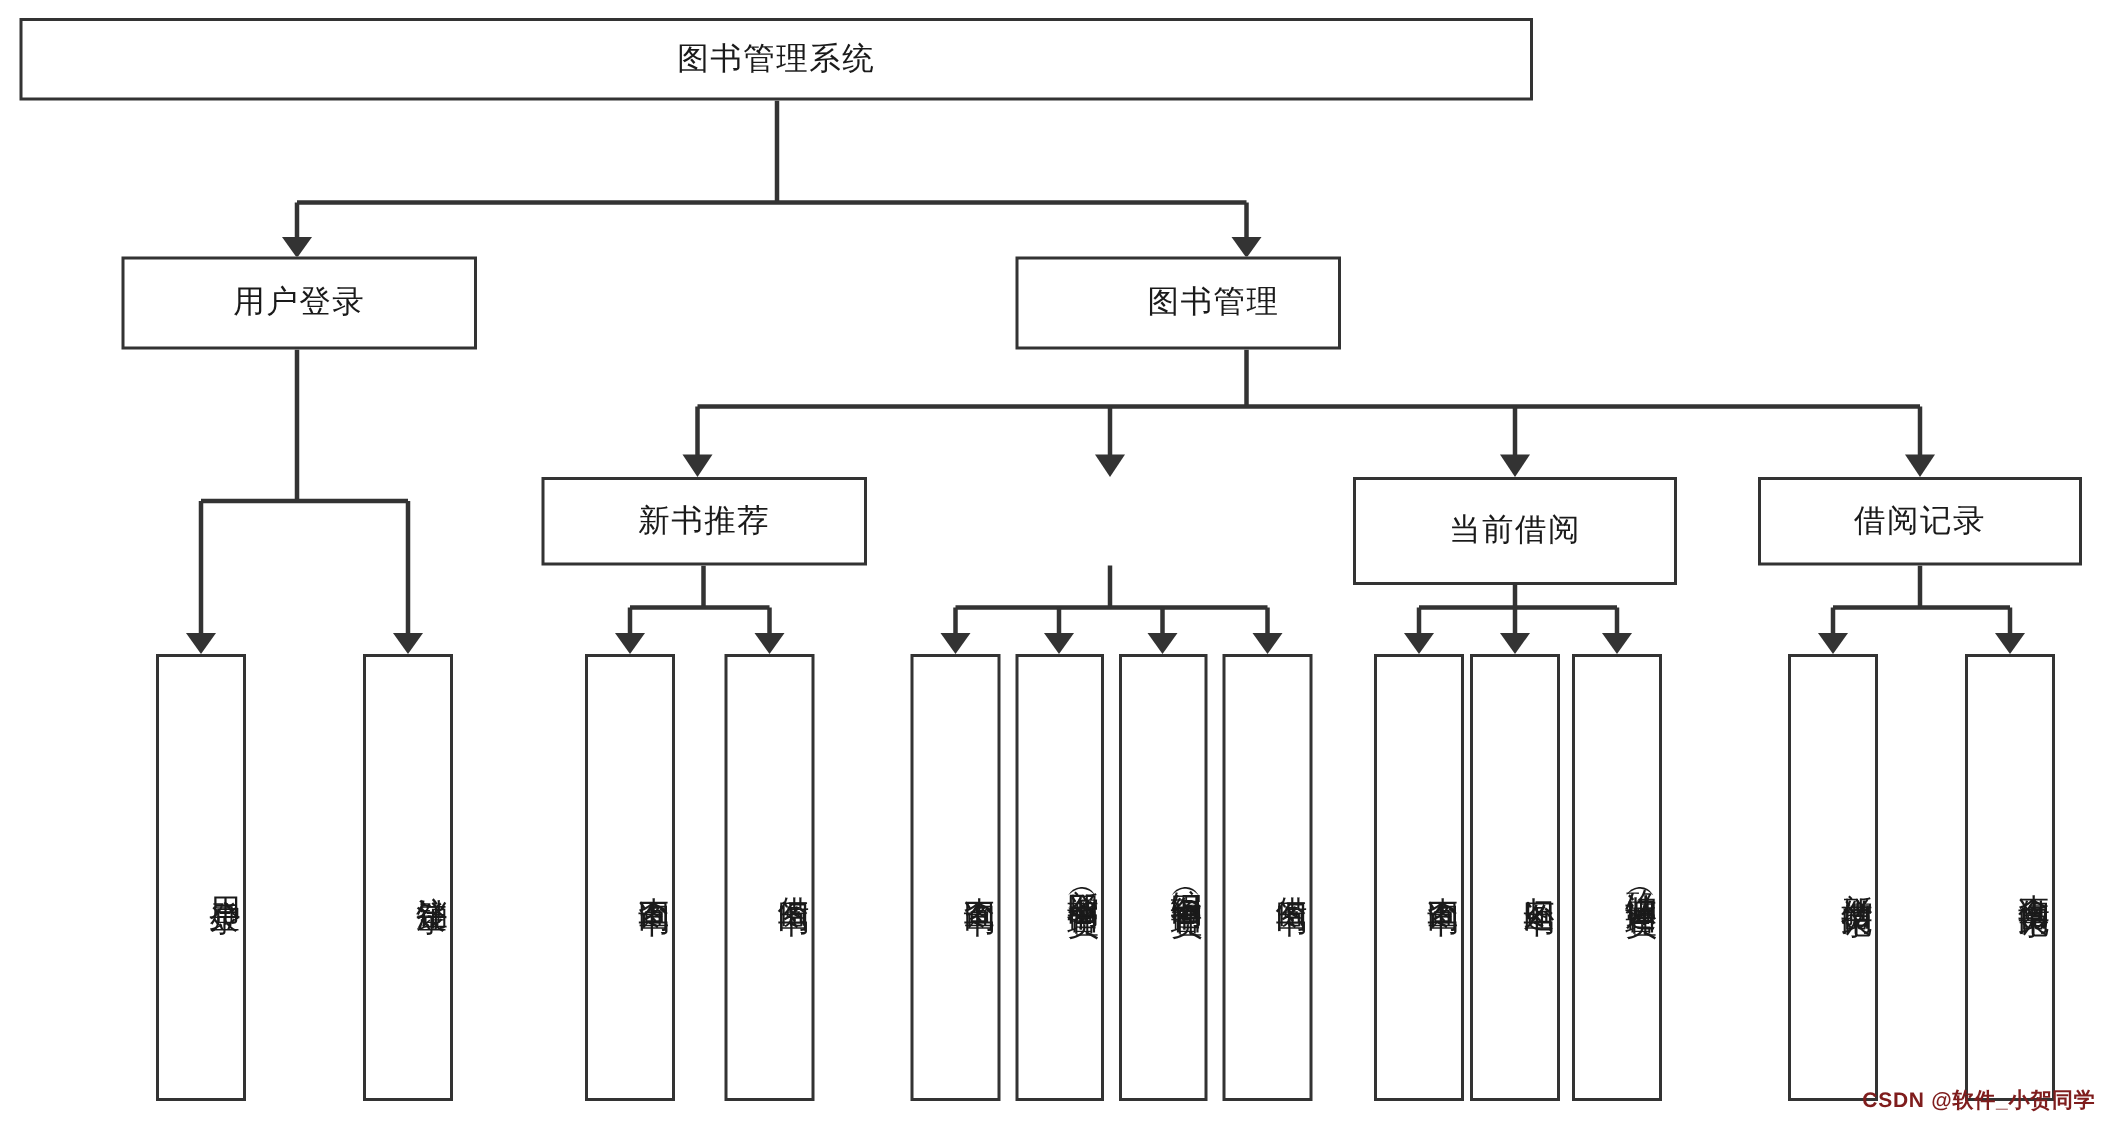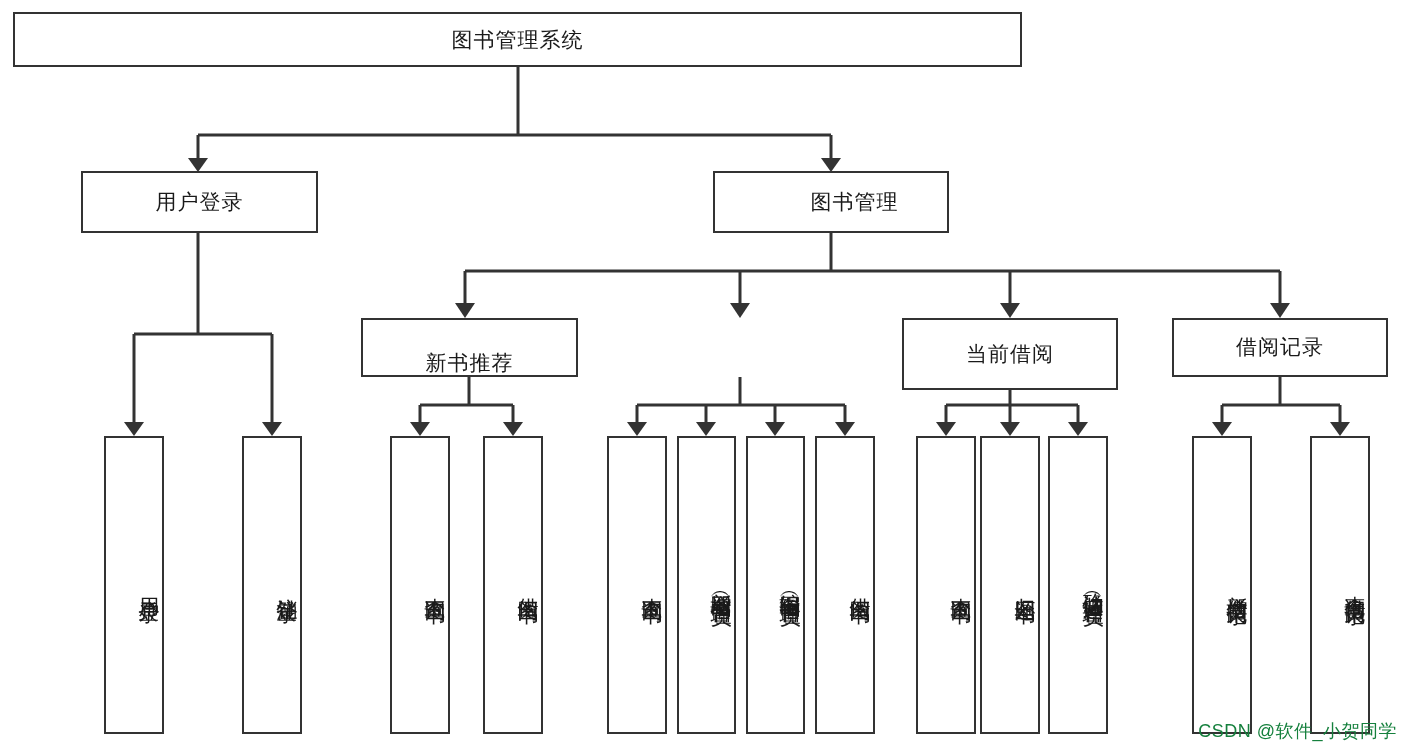--- a/index.html
+++ b/index.html
@@ -53,25 +53,26 @@
   .node.vert.topalign {
     align-items: flex-start;
   }
   .node.vert .vtxt {
     display: block;
   }
   #watermark {
     position: absolute;
     right: 8px;
     bottom: 4px;
-    font-size: 18px;
-    color: #15803d;
+    font-size: 14px;
+    color: #7f1d1d;
     letter-spacing: 0.5px;
     white-space: nowrap;
     font-family: "Liberation Sans", "DejaVu Sans", sans-serif;
+    font-weight: bold;
   }
 </style>
 </head>
 <body>
 
 <div id="canvas">
 
   <svg id="edges" viewBox="0 0 1405 747" xmlns="http://www.w3.org/2000/svg">
     <g stroke="#333333" stroke-width="3" fill="none">
 
@@ -142,25 +143,25 @@
     </g>
   </svg>
 
   <div class="node horiz" style="left:13px; top:12px; width:1009px; height:55px;">
     <span>图书管理系统</span>
   </div>
 
   <div class="node horiz" style="left:81px; top:171px; width:237px; height:62px;">
     <span>用户登录</span>
   </div>
-  <div class="node horiz" style="left:713px; top:171px; width:236px; height:62px;padding-left:47px;">
+  <div class="node horiz" style="left:677px; top:171px; width:217px; height:62px;padding-left:47px;">
     <span>图书管理</span>
   </div>
 
-  <div class="node horiz" style="left:361px; top:318px; width:217px; height:59px;align-items:flex-end;">
+  <div class="node horiz" style="left:361px; top:318px; width:217px; height:59px;">
     <span>新书推荐</span>
   </div>
   <div class="node horiz" style="left:902px; top:318px; width:216px; height:72px;">
     <span>当前借阅</span>
   </div>
   <div class="node horiz" style="left:1172px; top:318px; width:216px; height:59px;font-family:Liberation Serif, serif;">
     <span>借阅记录</span>
   </div>
 
   <div class="node vert" style="left:104px; top:436px; width:60px; height:298px;">

